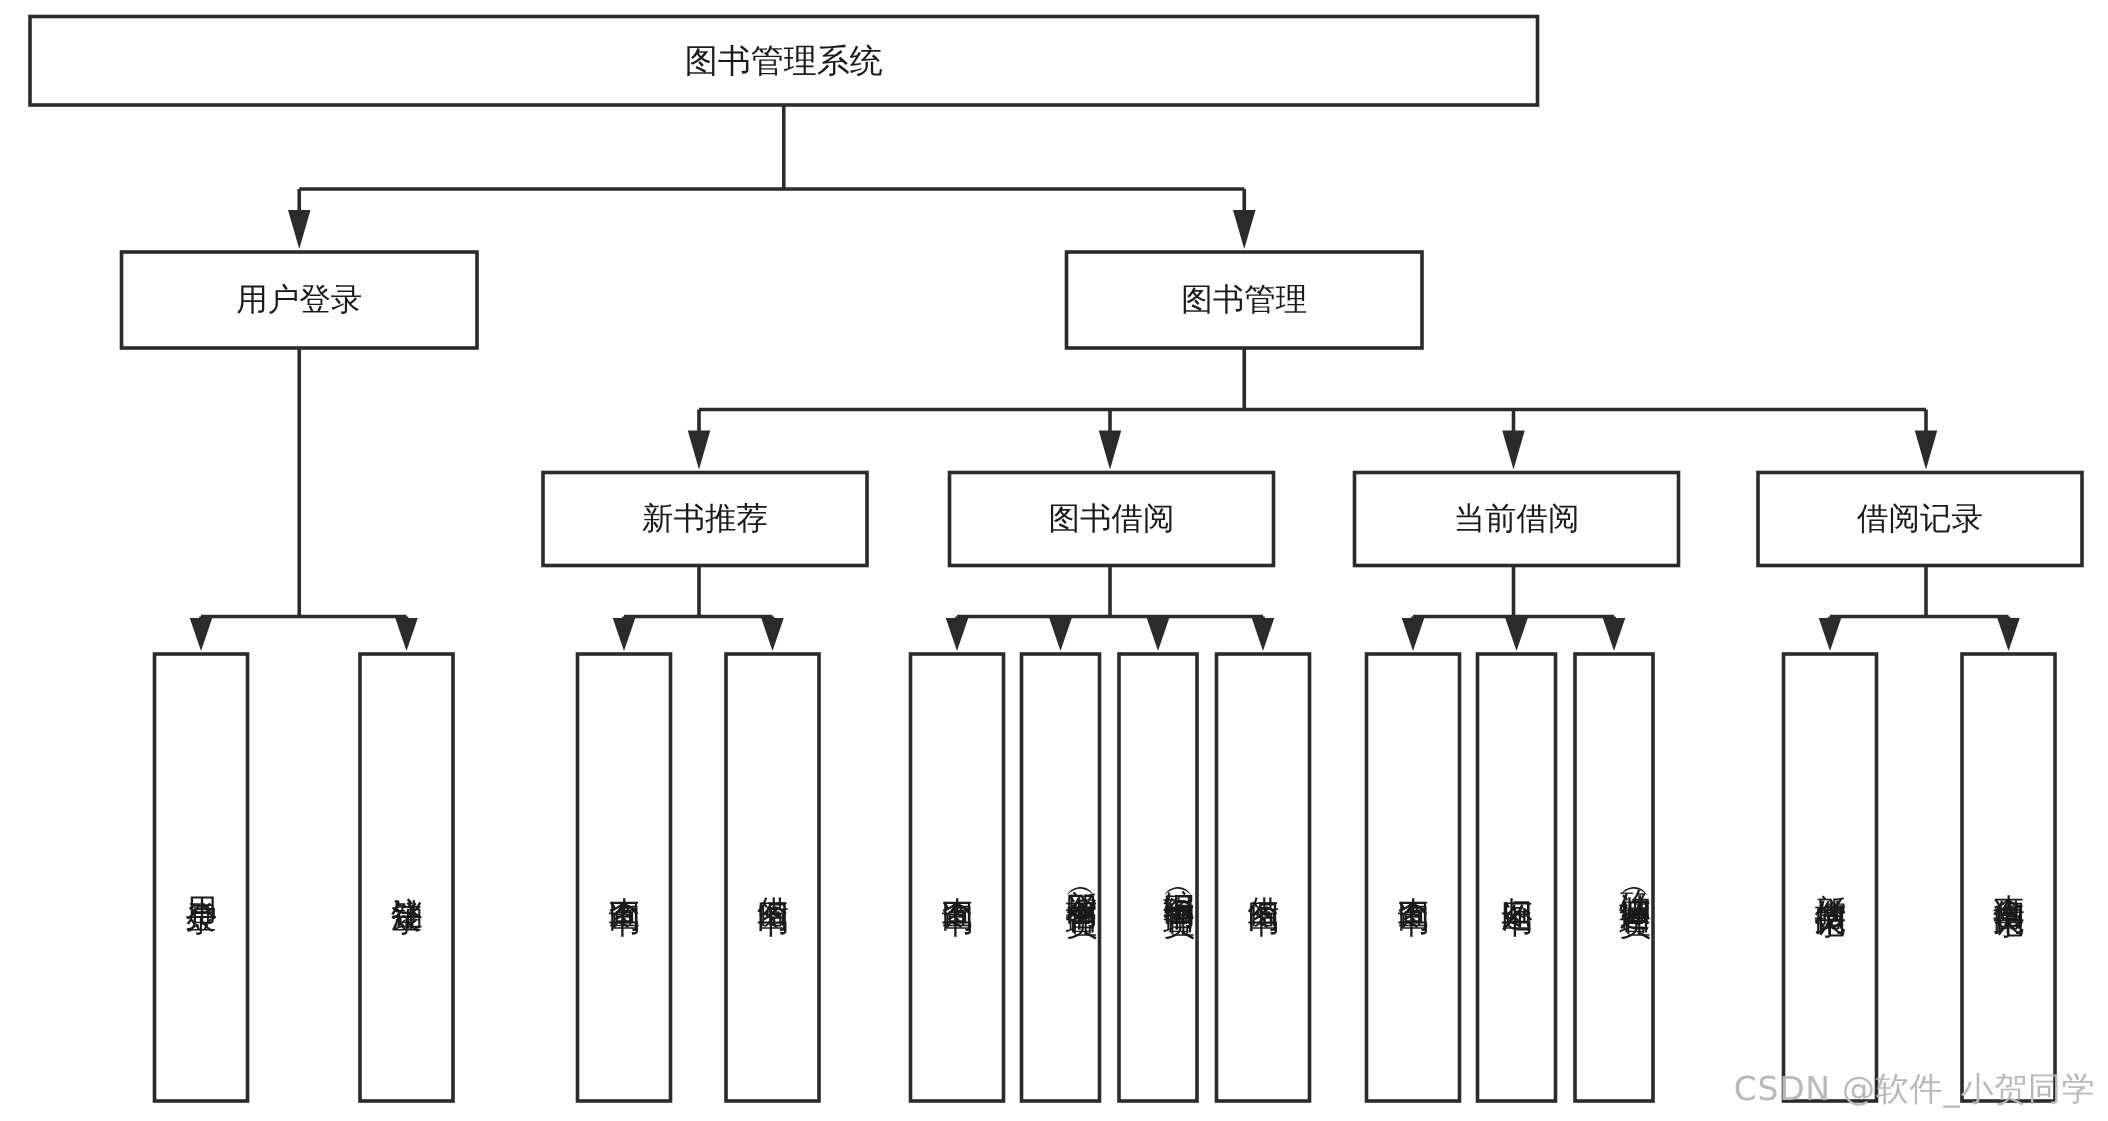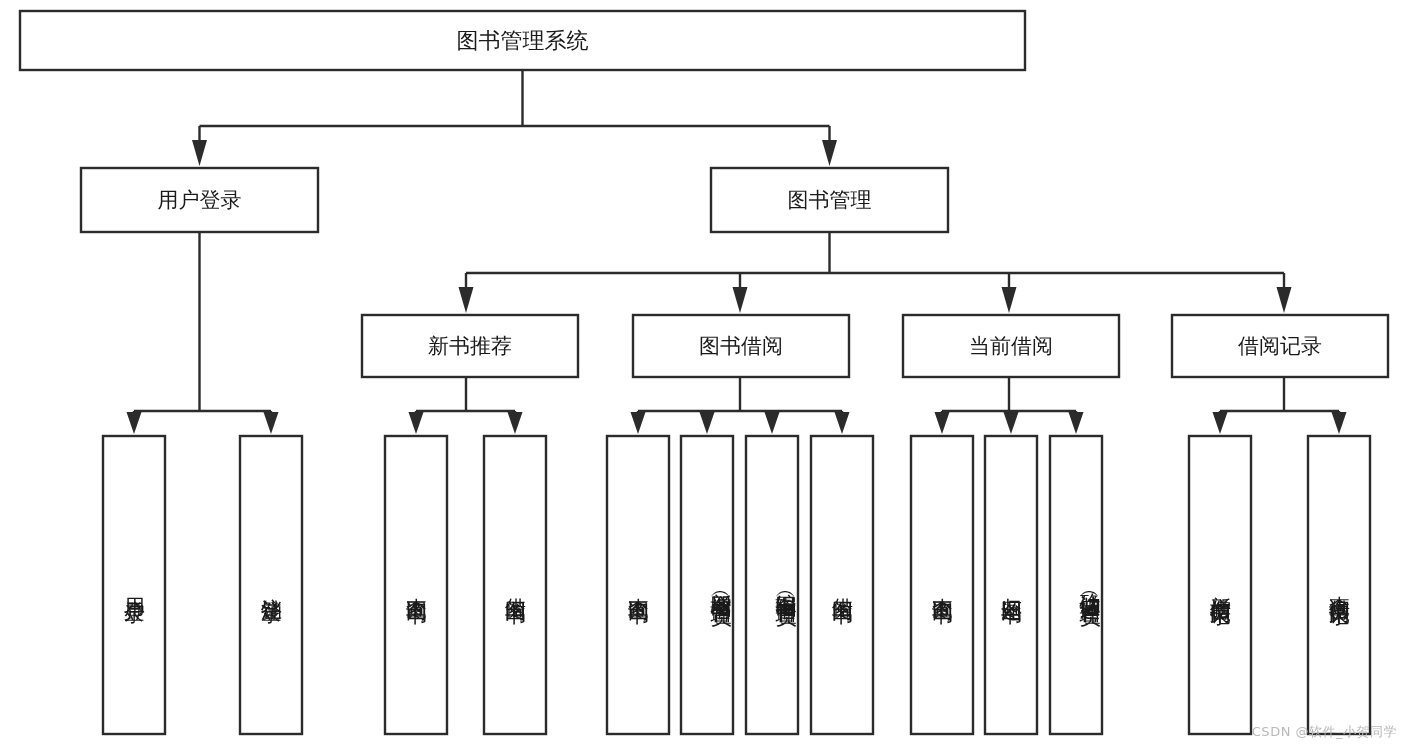--- a/index.html
+++ b/index.html
@@ -68,21 +68,21 @@
     color: #1a1a1a;
     letter-spacing: 2px;
     white-space: nowrap;
     pointer-events: none;
   }
   .watermark {
     position: absolute;
     right: 8px;
     bottom: 6px;
     font-family: "DejaVu Sans", "Liberation Sans", sans-serif;
-    font-size: 13px;
+    font-size: 22px;
     color: #b9b9b9;
     letter-spacing: 0.5px;
     white-space: nowrap;
   }
 </style>
 </head>
 <body>
 
 <div id="diagram-root">
 

